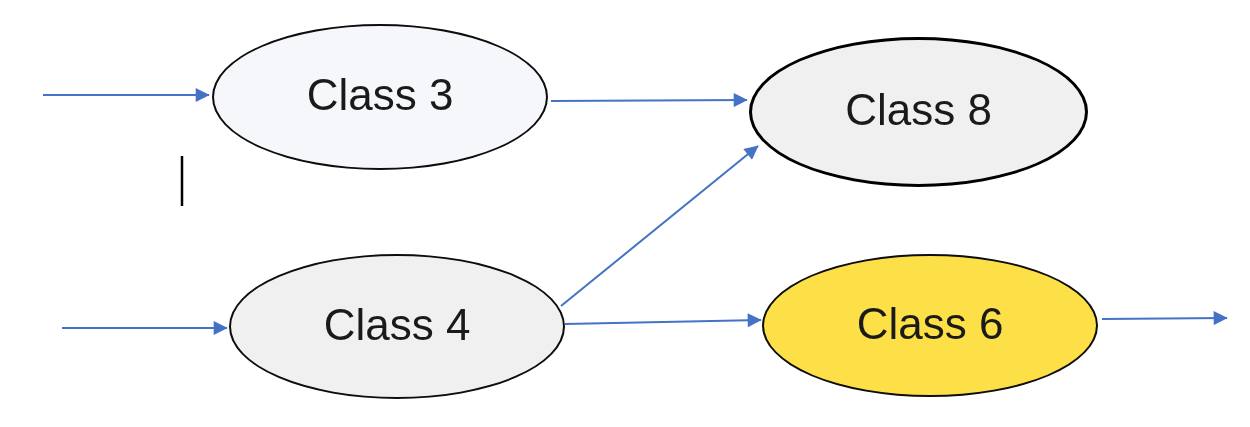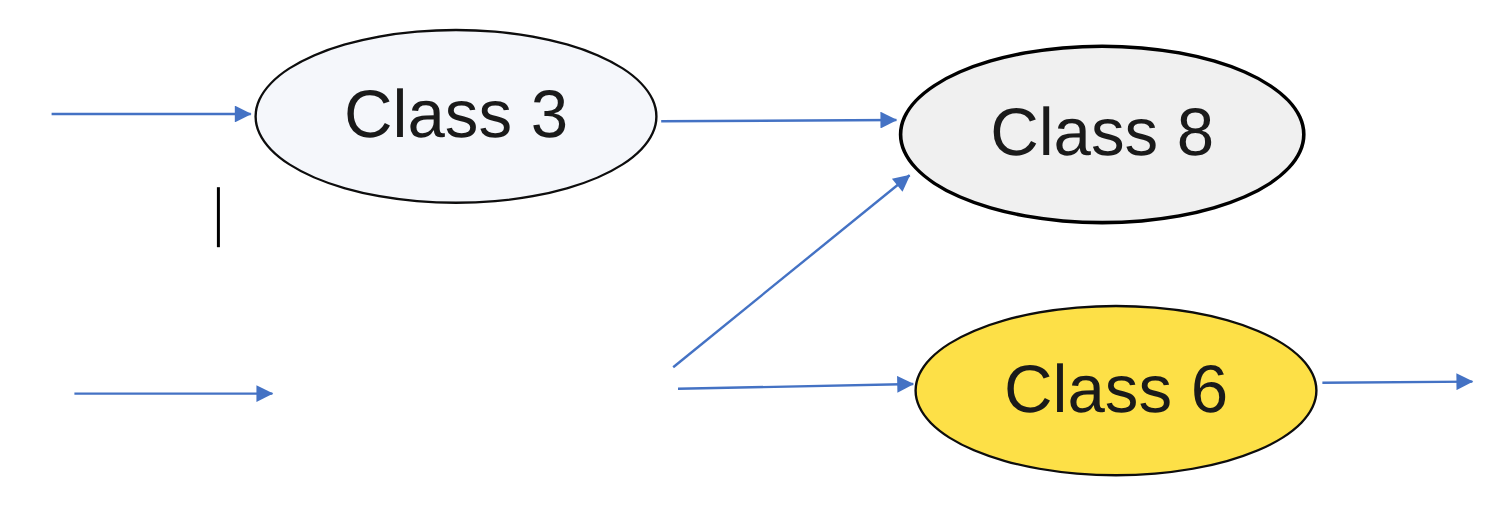--- a/index.html
+++ b/index.html
@@ -30,21 +30,21 @@
     box-sizing: border-box;
     display: flex;
     align-items: center;
     justify-content: center;
   }
   .node.emphasized {
     border-width: 3.5px;
     border-color: #000000;
   }
   .node-label {
-    font-size: 56px;
+    font-size: 44px;
     color: #1a1a1a;
     white-space: nowrap;
     line-height: 1;
     padding-bottom: 4px;
   }
   #node-class3 { left: 212px; top: 24px;  width: 336px; height: 146px; }
   #node-class8 { left: 749px; top: 37px;  width: 339px; height: 150px; }
   #node-class4 { left: 229px; top: 254px; width: 336px; height: 145px; }
   #node-class6 { left: 762px; top: 254px; width: 336px; height: 143px; }
 </style>
@@ -71,18 +71,21 @@
   </svg>
 
   <div class="node" id="node-class3" style="background-color: rgb(245, 247, 251);">
     <span class="node-label">Class 3</span>
   </div>
 
   <div class="node emphasized" id="node-class8" style="background-color: rgb(240, 240, 240); justify-content: center;">
     <span class="node-label">Class 8</span>
   </div>
 
+  <div class="node" id="node-class4" style="background-color: rgb(240, 240, 240);">
+    <span class="node-label">Class 4</span>
+  </div>
 
   <div class="node" id="node-class6" style="background-color: #fde047;">
     <span class="node-label">Class 6</span>
   </div>
 
 </div>
 
 </body></html>

